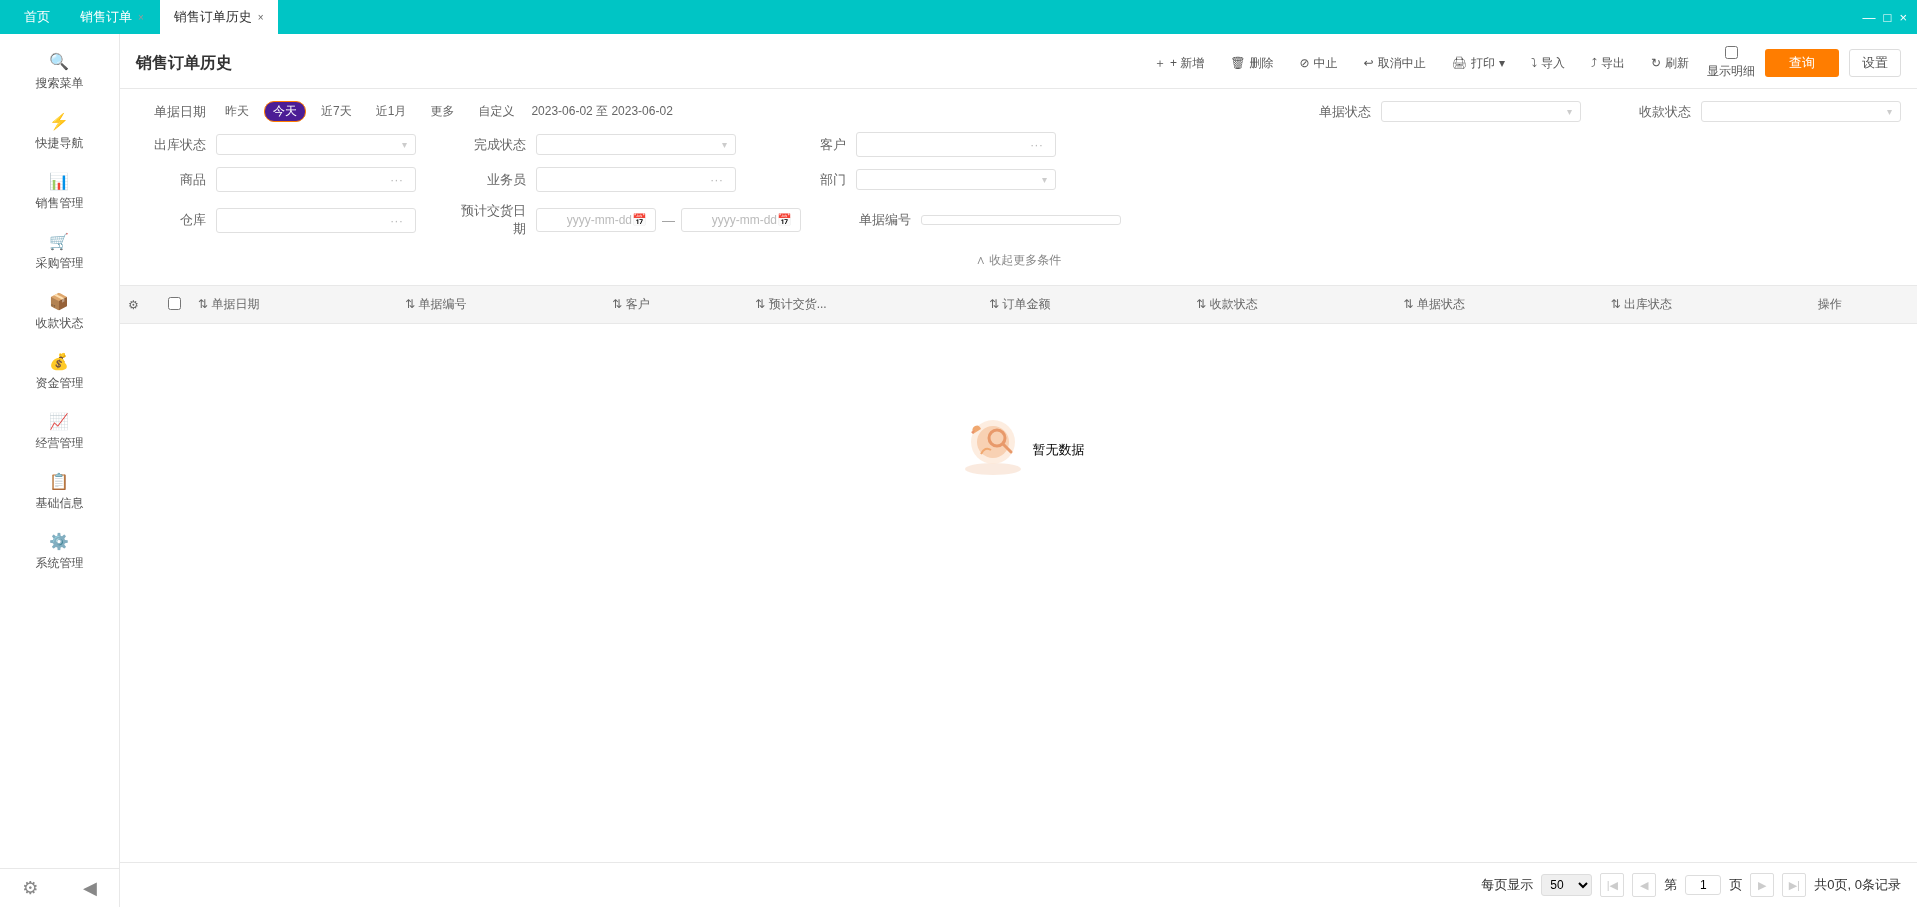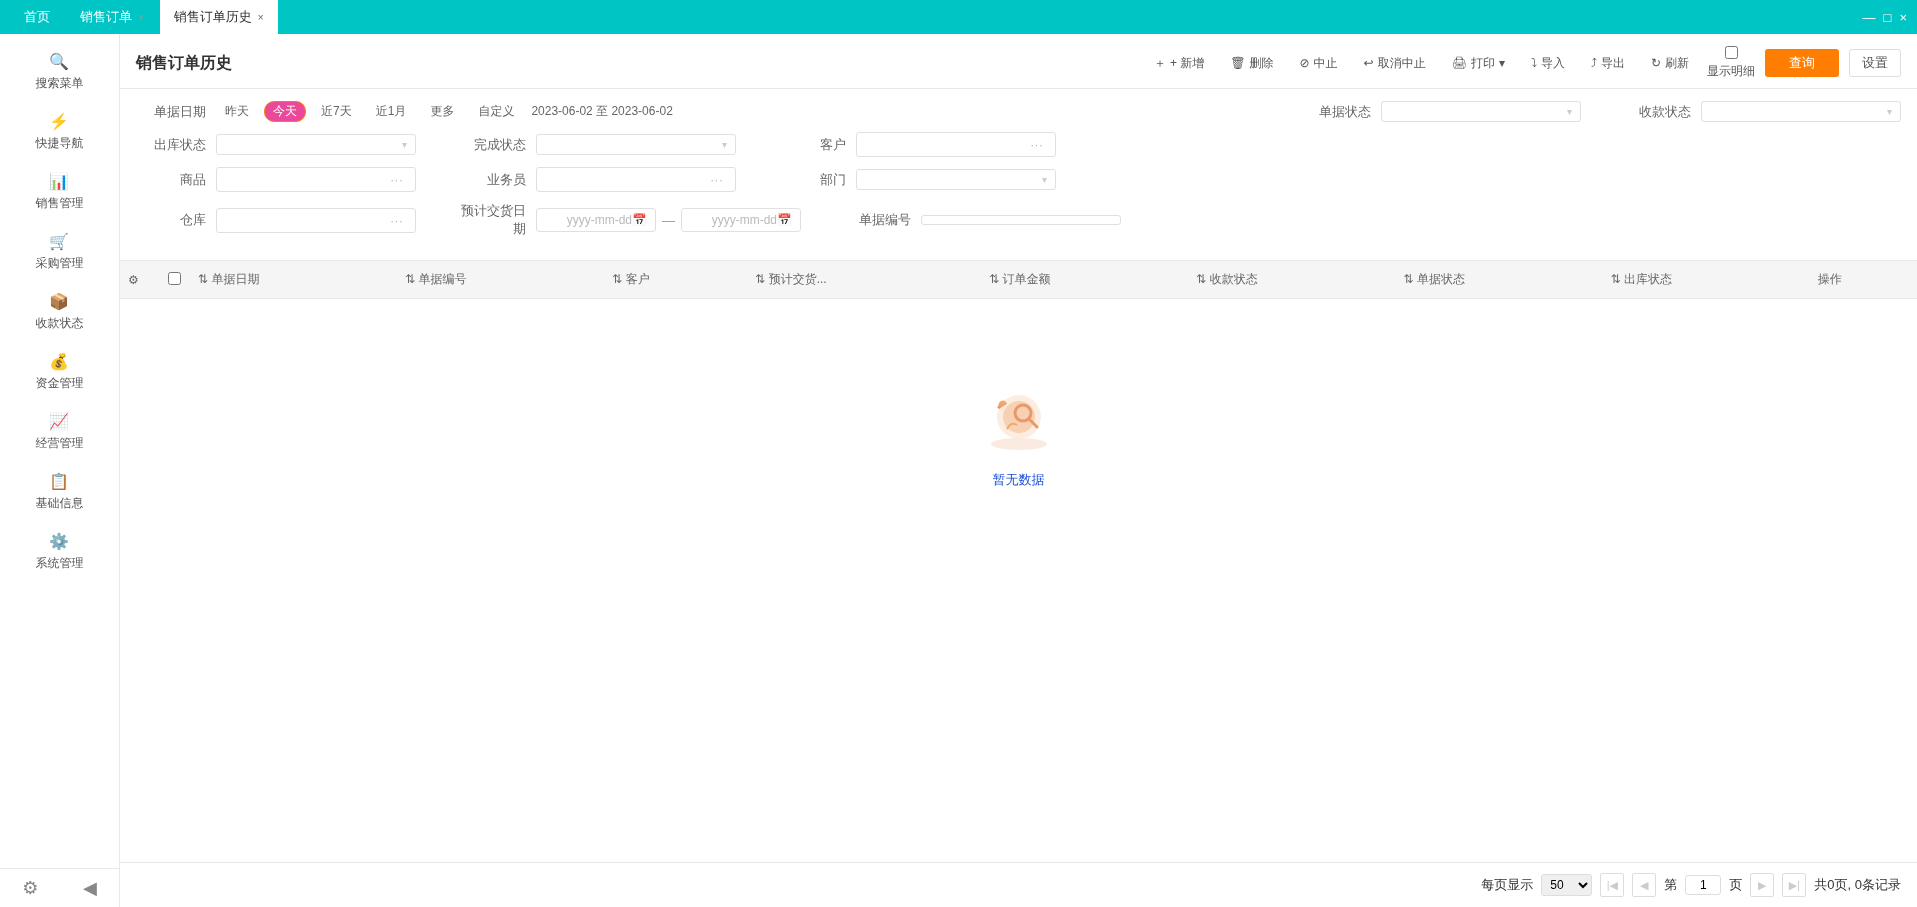--- a/index.html
+++ b/index.html
@@ -37,21 +37,21 @@
     .btn-setting { background: #fff; color: #555; border: 1px solid #ddd; padding: 4px 12px; border-radius: 3px; cursor: pointer; font-size: 13px; }
     .checkbox-label { display: flex; align-items: center; gap: 4px; font-size: 12px; color: #555; flex-direction: column; }
 
     
     .filter-area { background: #fff; padding: 12px 16px; border-bottom: 1px solid #e8e8e8; flex-shrink: 0; }
     .filter-row { display: flex; align-items: center; margin-bottom: 10px; gap: 0; }
     .filter-label { width: 80px; color: #666; font-size: 13px; text-align: right; padding-right: 10px; flex-shrink: 0; }
     .filter-control { display: flex; align-items: center; flex: 1; }
     .date-tags { display: flex; align-items: center; gap: 6px; }
     .date-tag { padding: 1px 8px; border-radius: 10px; cursor: pointer; font-size: 12px; color: #666; border: 1px solid transparent; }
-    .date-tag.active { background: #ec4899; color: #fff; border-color: #ff7d00; }
+    .date-tag.active { background: #4c1d95; color: #fff; border-color: #ff7d00; }
     .date-range { font-size: 12px; color: #666; margin-left: 8px; }
     .select-box { border: 1px solid #e0e0e0; border-radius: 3px; padding: 4px 8px; background: #fff; min-width: 160px; display: flex; align-items: center; justify-content: space-between; cursor: pointer; font-size: 12px; color: #bbb; }
     .select-box .chevron { color: #ccc; font-size: 10px; }
     .input-box { border: 1px solid #e0e0e0; border-radius: 3px; padding: 4px 8px; background: #fff; min-width: 160px; font-size: 12px; color: #bbb; }
     .more-btn { color: #bbb; cursor: pointer; font-size: 13px; padding: 0 4px; }
     .collapse-bar { text-align: center; padding: 4px 0; cursor: pointer; color: #888; font-size: 12px; }
 
     
     .date-input-group { display: flex; align-items: center; gap: 6px; }
     .date-input { border: 1px solid #e0e0e0; border-radius: 3px; padding: 4px 8px; background: #fff; min-width: 120px; font-size: 12px; color: #bbb; display: flex; align-items: center; justify-content: flex-end; }
@@ -59,21 +59,21 @@
 
     
     .table-area { background: #fff; flex: 1; margin: 0; overflow: auto; }
     .data-table { width: 100%; border-collapse: collapse; }
     .data-table thead tr { background: #f5f5f5; }
     .data-table th { padding: 10px 8px; text-align: left; font-size: 12px; color: #666; font-weight: normal; border-bottom: 1px solid #e8e8e8; white-space: nowrap; }
     .settings-col { width: 40px; text-align: center; }
     .checkbox-col { width: 30px; text-align: center; }
 
     
-    .empty-state { display: flex; flex-direction: column; align-items: center; justify-content: center; padding: 80px 0; color: #1d4ed8; font-size: 13px; }
+    .empty-state { display: flex; flex-direction: row; align-items: center; justify-content: center; padding: 80px 0; color: #000000; font-size: 13px; }
     .empty-icon { width: 80px; height: 80px; margin-bottom: 12px; position: relative; }
     .empty-icon svg { width: 80px; height: 80px; }
 
     
     .pagination { display: flex; align-items: center; justify-content: flex-end; padding: 10px 16px; background: #fff; border-top: 1px solid #e8e8e8; gap: 8px; font-size: 13px; flex-shrink: 0; }
     .page-size-select { border: 1px solid #ddd; border-radius: 3px; padding: 2px 4px; font-size: 12px; cursor: pointer; }
     .page-nav-btn { border: 1px solid #ddd; background: #fff; width: 24px; height: 24px; display: flex; align-items: center; justify-content: center; cursor: pointer; border-radius: 2px; font-size: 11px; color: #666; }
     .page-nav-btn:disabled, .page-nav-btn.disabled { color: #ccc; cursor: default; }
     .page-input { border: 1px solid #ddd; border-radius: 3px; width: 36px; text-align: center; padding: 2px 4px; font-size: 12px; }
   </style>
@@ -273,20 +273,24 @@
           <span class="date-dash">—</span>
           <div class="date-input">
             <span>yyyy-mm-dd</span>
             <span>📅</span>
           </div>
         </div>
         <span class="filter-label" style="margin-left:40px;">单据编号</span>
         <div class="input-box" style="min-width:200px;border:1px solid #e0e0e0;border-radius:3px;padding:4px 8px;"></div>
       </div>
 
+      <div class="collapse-bar">
+        <span>∧ </span>
+        <span>收起更多条件</span>
+      </div>
     </div>
 
     <div class="table-area">
       <table class="data-table">
         <thead>
           <tr>
             <th class="settings-col">⚙</th>
             <th class="checkbox-col"><input type="checkbox" style=""></th>
             <th>
               <span>⇅ </span>

